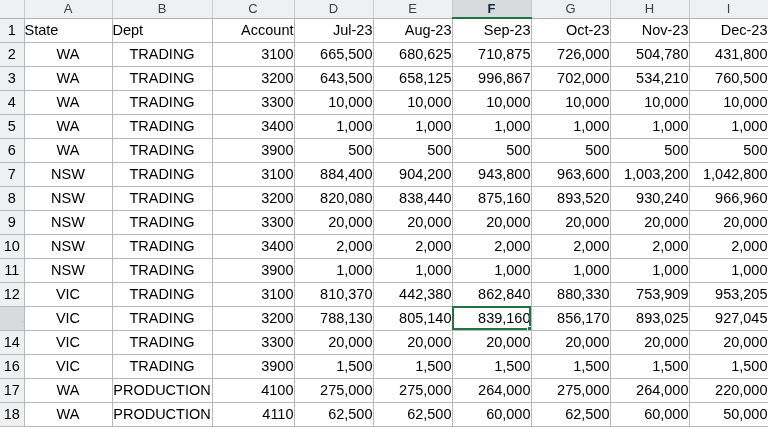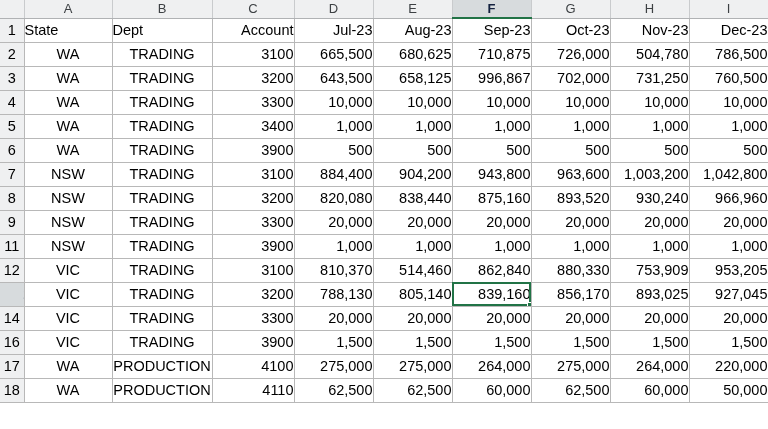--- a/index.html
+++ b/index.html
@@ -145,32 +145,32 @@
         <tr>
           <td class="row-head">2</td>
           <td class="cell txt">WA</td>
           <td class="cell txt">TRADING</td>
           <td class="cell num">3100</td>
           <td class="cell num">665,500</td>
           <td class="cell num">680,625</td>
           <td class="cell num">710,875</td>
           <td class="cell num">726,000</td>
           <td class="cell num">504,780</td>
-          <td class="cell num">786,500</td>
+          <td class="cell num">431,800</td>
         </tr>
         <tr>
           <td class="row-head">3</td>
           <td class="cell txt">WA</td>
           <td class="cell txt">TRADING</td>
           <td class="cell num">3200</td>
           <td class="cell num">643,500</td>
           <td class="cell num">658,125</td>
           <td class="cell num">996,867</td>
           <td class="cell num">702,000</td>
-          <td class="cell num">731,250</td>
+          <td class="cell num">534,210</td>
           <td class="cell num">760,500</td>
         </tr>
         <tr>
           <td class="row-head">4</td>
           <td class="cell txt">WA</td>
           <td class="cell txt">TRADING</td>
           <td class="cell num">3300</td>
           <td class="cell num">10,000</td>
           <td class="cell num">10,000</td>
           <td class="cell num">10,000</td>
@@ -232,38 +232,50 @@
           <td class="cell txt">TRADING</td>
           <td class="cell num">3300</td>
           <td class="cell num">20,000</td>
           <td class="cell num">20,000</td>
           <td class="cell num">20,000</td>
           <td class="cell num">20,000</td>
           <td class="cell num">20,000</td>
           <td class="cell num">20,000</td>
         </tr>
         <tr>
+          <td class="row-head">10</td>
+          <td class="cell txt">NSW</td>
+          <td class="cell txt">TRADING</td>
+          <td class="cell num">3400</td>
+          <td class="cell num">2,000</td>
+          <td class="cell num">2,000</td>
+          <td class="cell num">2,000</td>
+          <td class="cell num">2,000</td>
+          <td class="cell num">2,000</td>
+          <td class="cell num">2,000</td>
+        </tr>
+        <tr>
           <td class="row-head">11</td>
           <td class="cell txt">NSW</td>
           <td class="cell txt">TRADING</td>
           <td class="cell num">3900</td>
           <td class="cell num">1,000</td>
           <td class="cell num">1,000</td>
           <td class="cell num">1,000</td>
           <td class="cell num">1,000</td>
           <td class="cell num">1,000</td>
           <td class="cell num">1,000</td>
         </tr>
         <tr>
           <td class="row-head">12</td>
           <td class="cell txt">VIC</td>
           <td class="cell txt">TRADING</td>
           <td class="cell num">3100</td>
           <td class="cell num">810,370</td>
-          <td class="cell num">514,460</td>
+          <td class="cell num">442,380</td>
           <td class="cell num">862,840</td>
           <td class="cell num">880,330</td>
           <td class="cell num">753,909</td>
           <td class="cell num">953,205</td>
         </tr>
         <tr>
           <td class="row-head sel-row">13</td>
           <td class="cell txt">VIC</td>
           <td class="cell txt">TRADING</td>
           <td class="cell num">3200</td>

